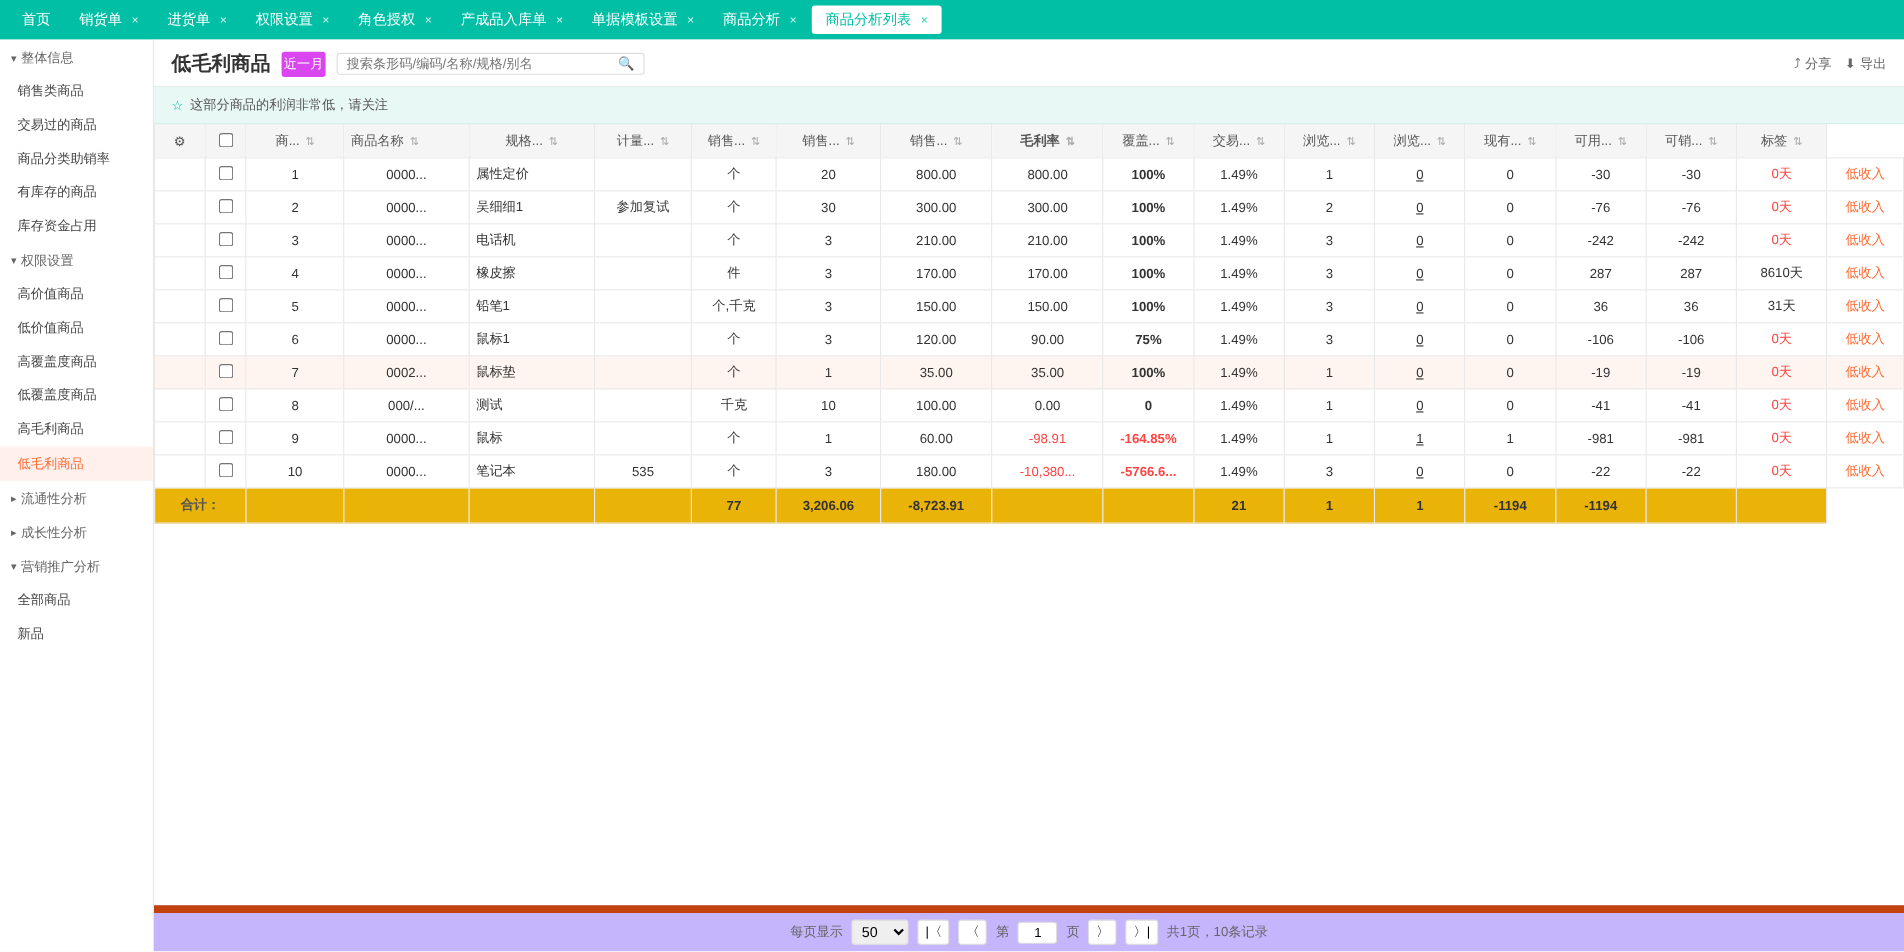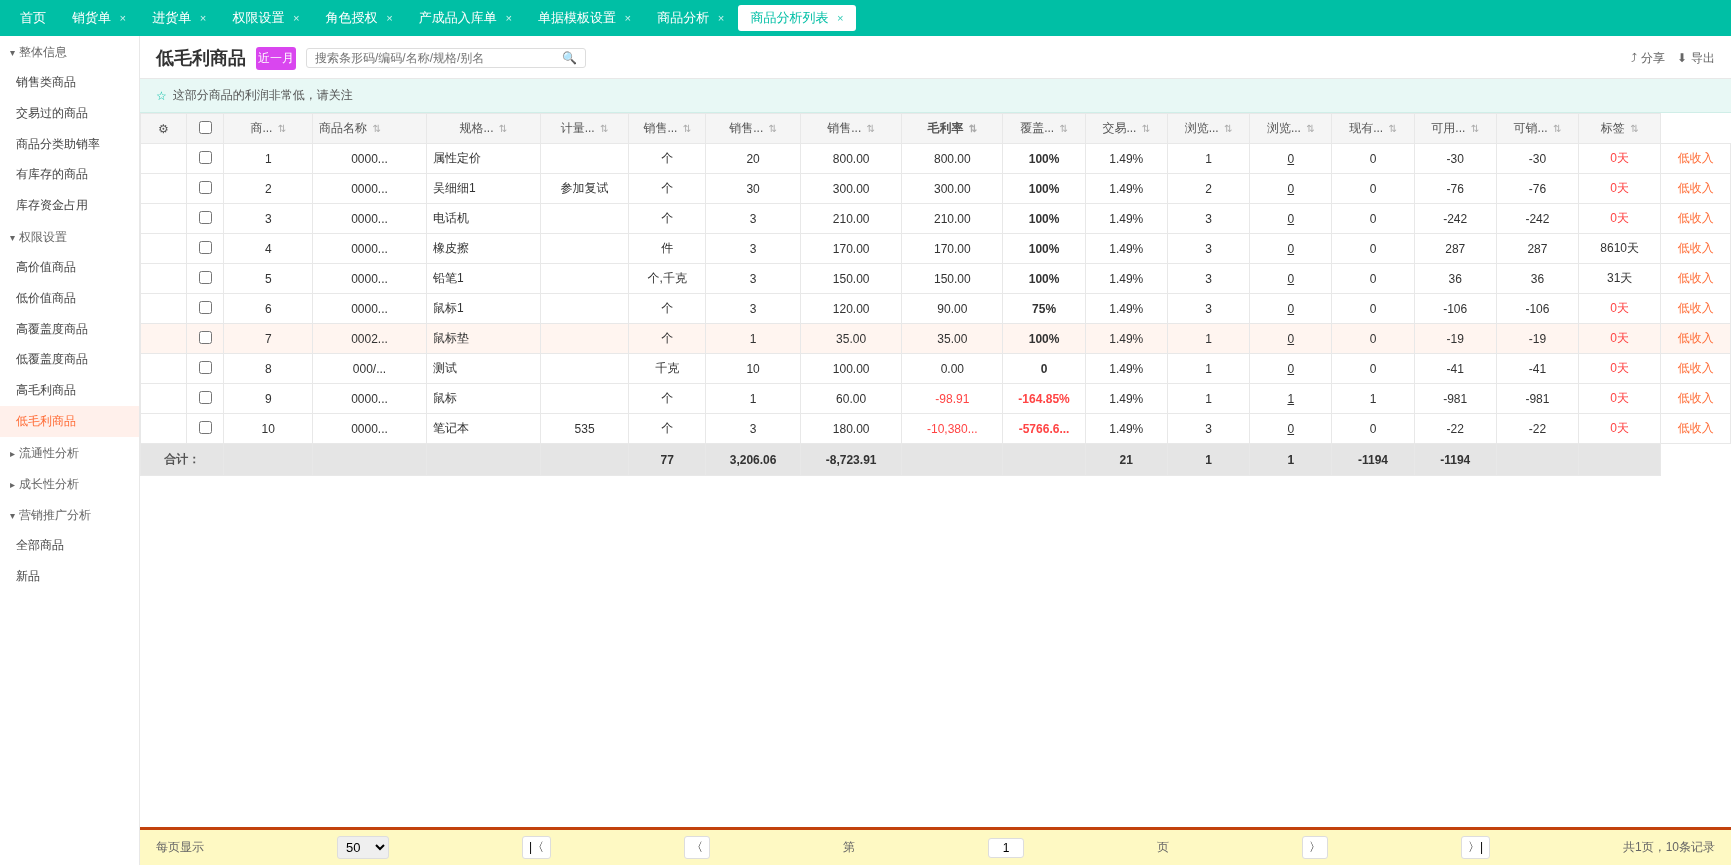--- a/index.html
+++ b/index.html
@@ -160,26 +160,26 @@
       border: 1px solid #e8e8e8;
       padding: 6px 6px;
       text-align: center;
       color: #333;
       white-space: nowrap;
     }
     tbody tr.highlighted { background: #fff5f0; }
 
     
     .pagination-bar {
-      background: #fef9c3;
-      border-top: 3px solid #c2410c;
+      background: #c4b5fd;
+      border-top: 7px solid #c2410c;
       padding: 6px 16px;
       display: flex;
       align-items: center;
-      justify-content: space-between;
+      justify-content: center;
       gap: 8px;
       font-size: 12px;
       color: #666;
     }
     .page-size-select {
       border: 1px solid #ddd;
       border-radius: 3px;
       padding: 2px 4px;
       font-size: 13px;
     }
@@ -217,21 +217,21 @@
     .col-view1 { width: 65px; }
     .col-view2 { width: 60px; }
     .col-current { width: 65px; }
     .col-avail { width: 65px; }
     .col-saleable { width: 65px; }
     .col-tag { width: 55px; }
 
     .sort-icon { font-size: 10px; color: #aaa; margin-left: 2px; }
 
     tfoot td {
-      background: #e5e5e5;
+      background: #eab308;
       border: 1px solid #e8e8e8;
       padding: 7px 6px;
       text-align: center;
       font-weight: bold;
     }
     .footer-label { font-weight: bold; color: #555; }
   </style>
 </head>
 <body>
 

